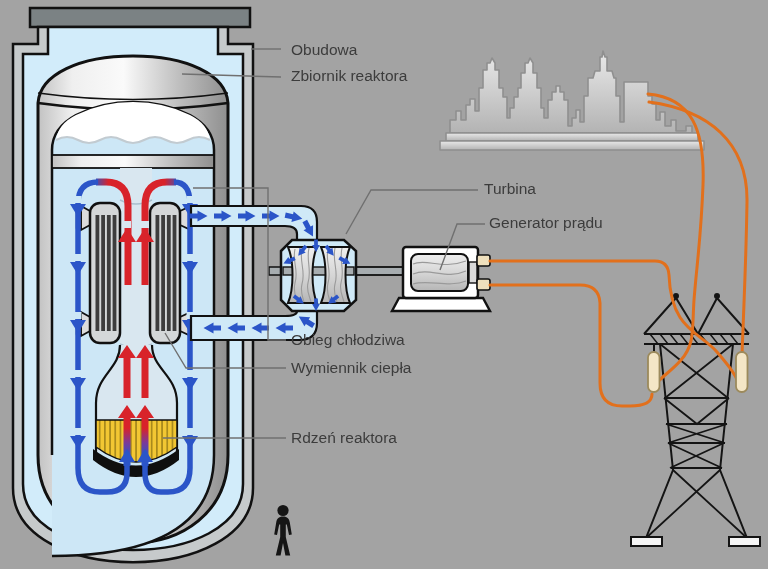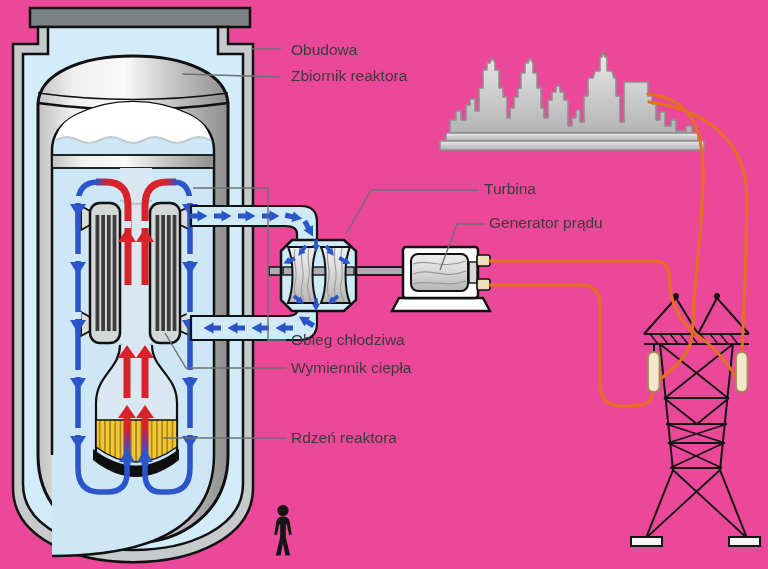--- a/index.html
+++ b/index.html
@@ -1,16 +1,16 @@
 <!DOCTYPE html>
 <html><head>
 <meta charset="utf-8">
 <style>
   html,body{margin:0;padding:0;background:#ffffff;}
-  .stage{position:relative;width:768px;height:569px;background:#ec4899;overflow:hidden;
+  .stage{position:relative;width:768px;height:569px;background:#a3a3a3;overflow:hidden;
          font-family:"Liberation Sans",sans-serif;}
   svg{display:block;}
   text.lbl{font-family:"Liberation Sans",sans-serif;font-size:15.5px;fill:#3c3c3c;}
 </style>
 </head>
 <body>
 
 <div class="stage">
 <svg width="768" height="569" viewBox="0 0 768 569">
   <defs>

